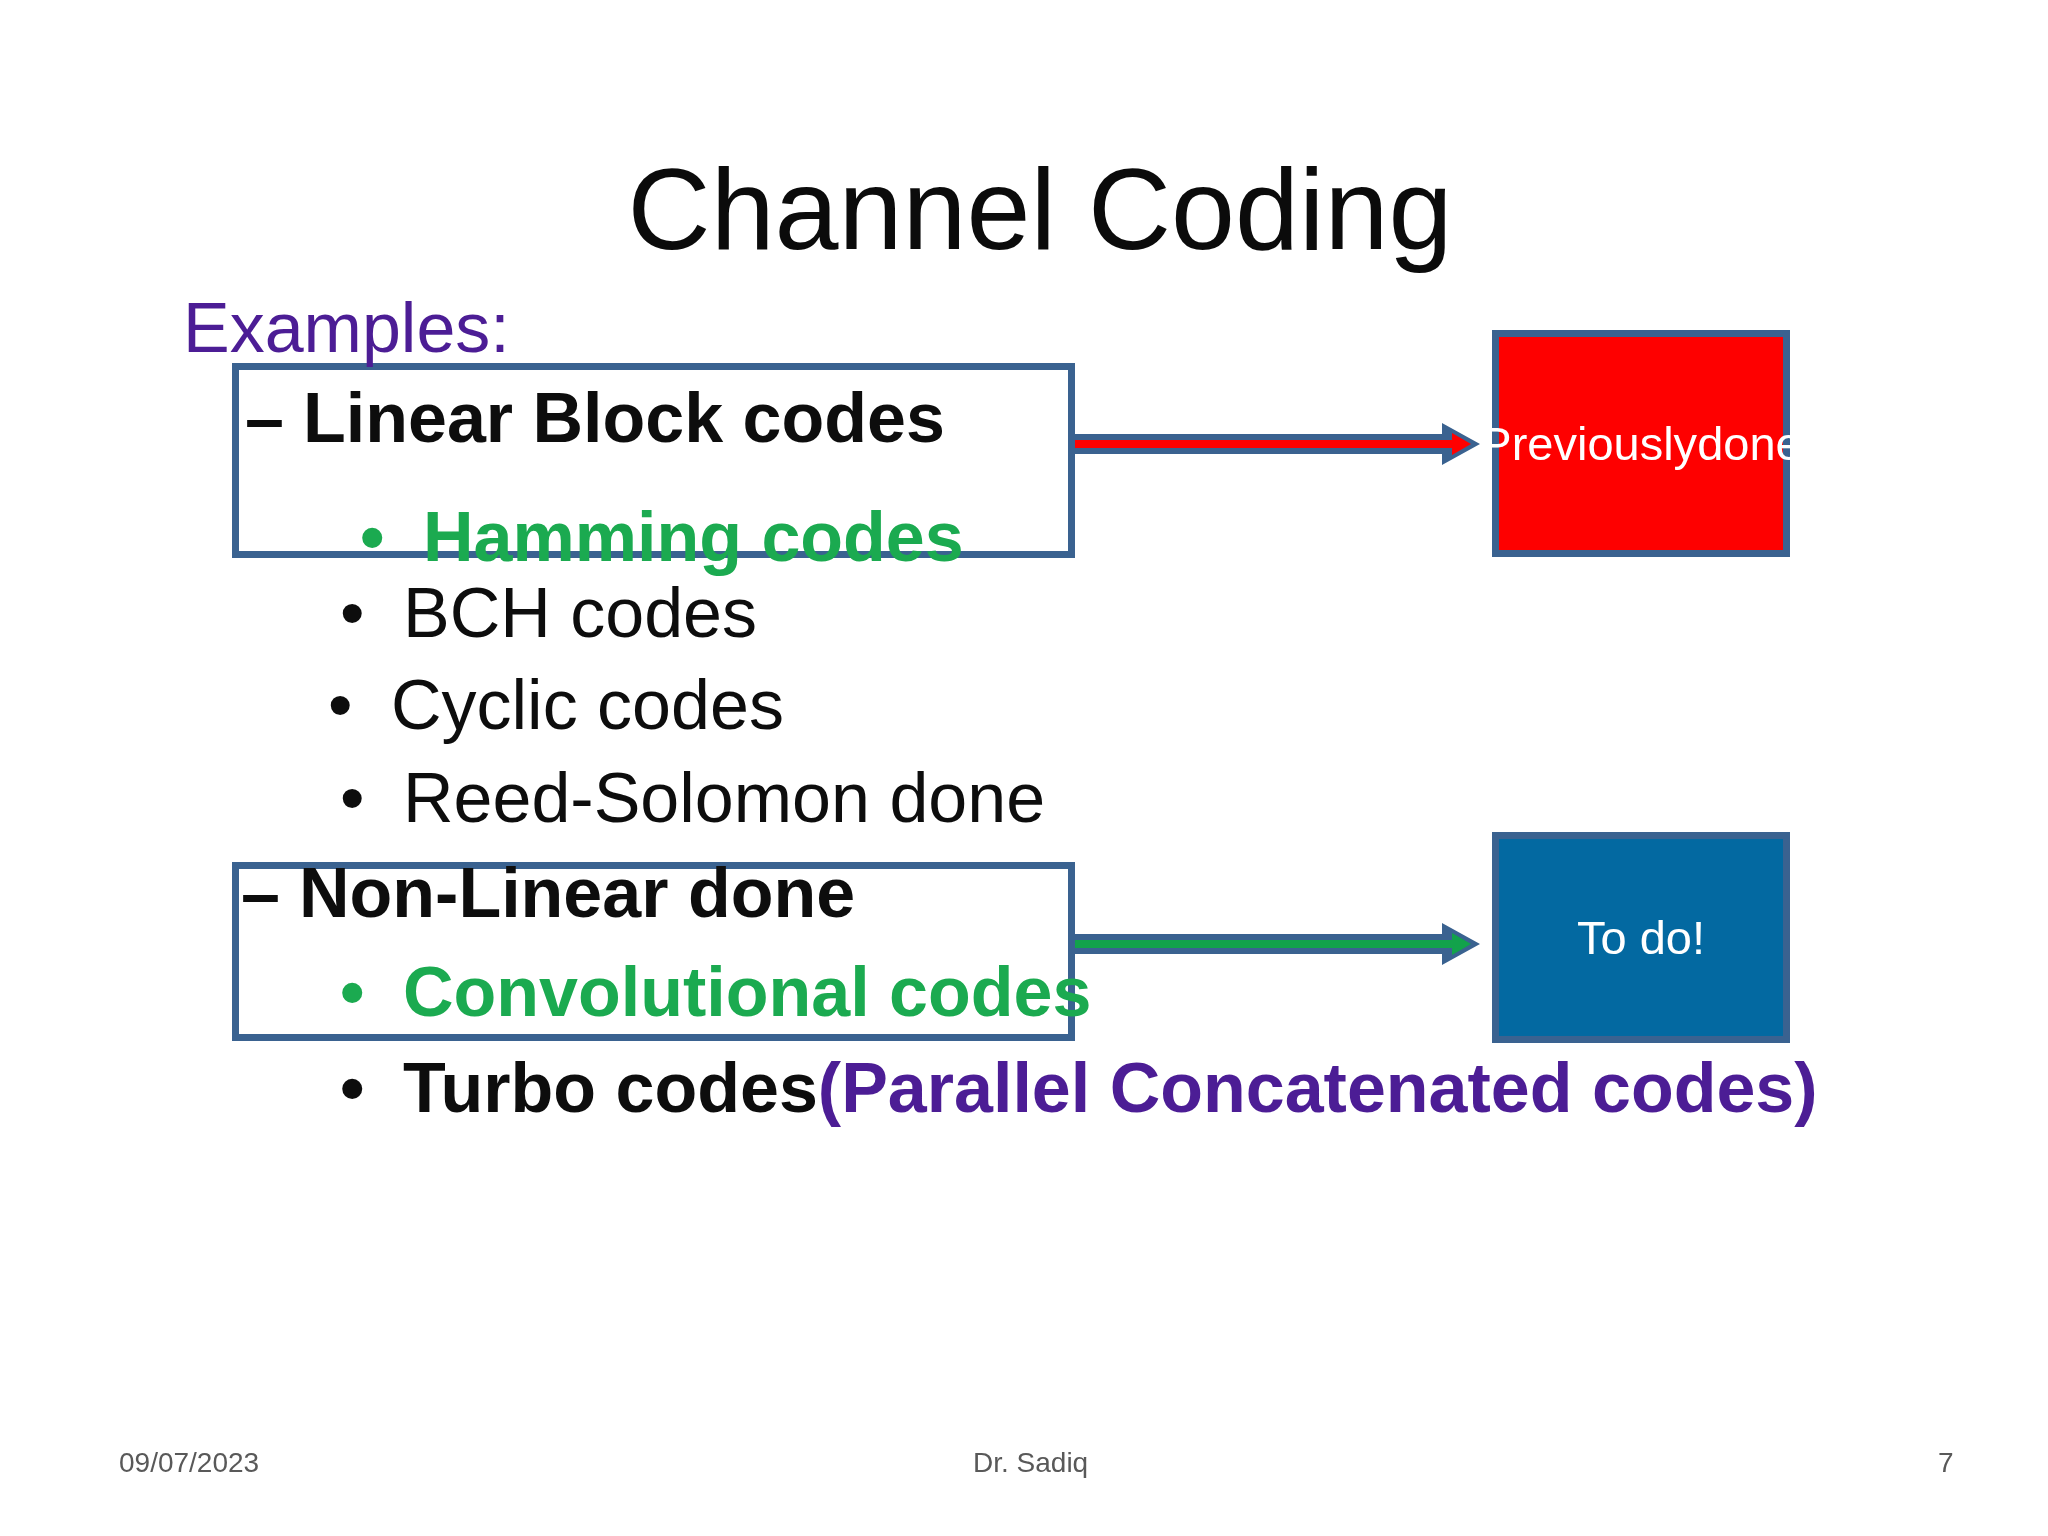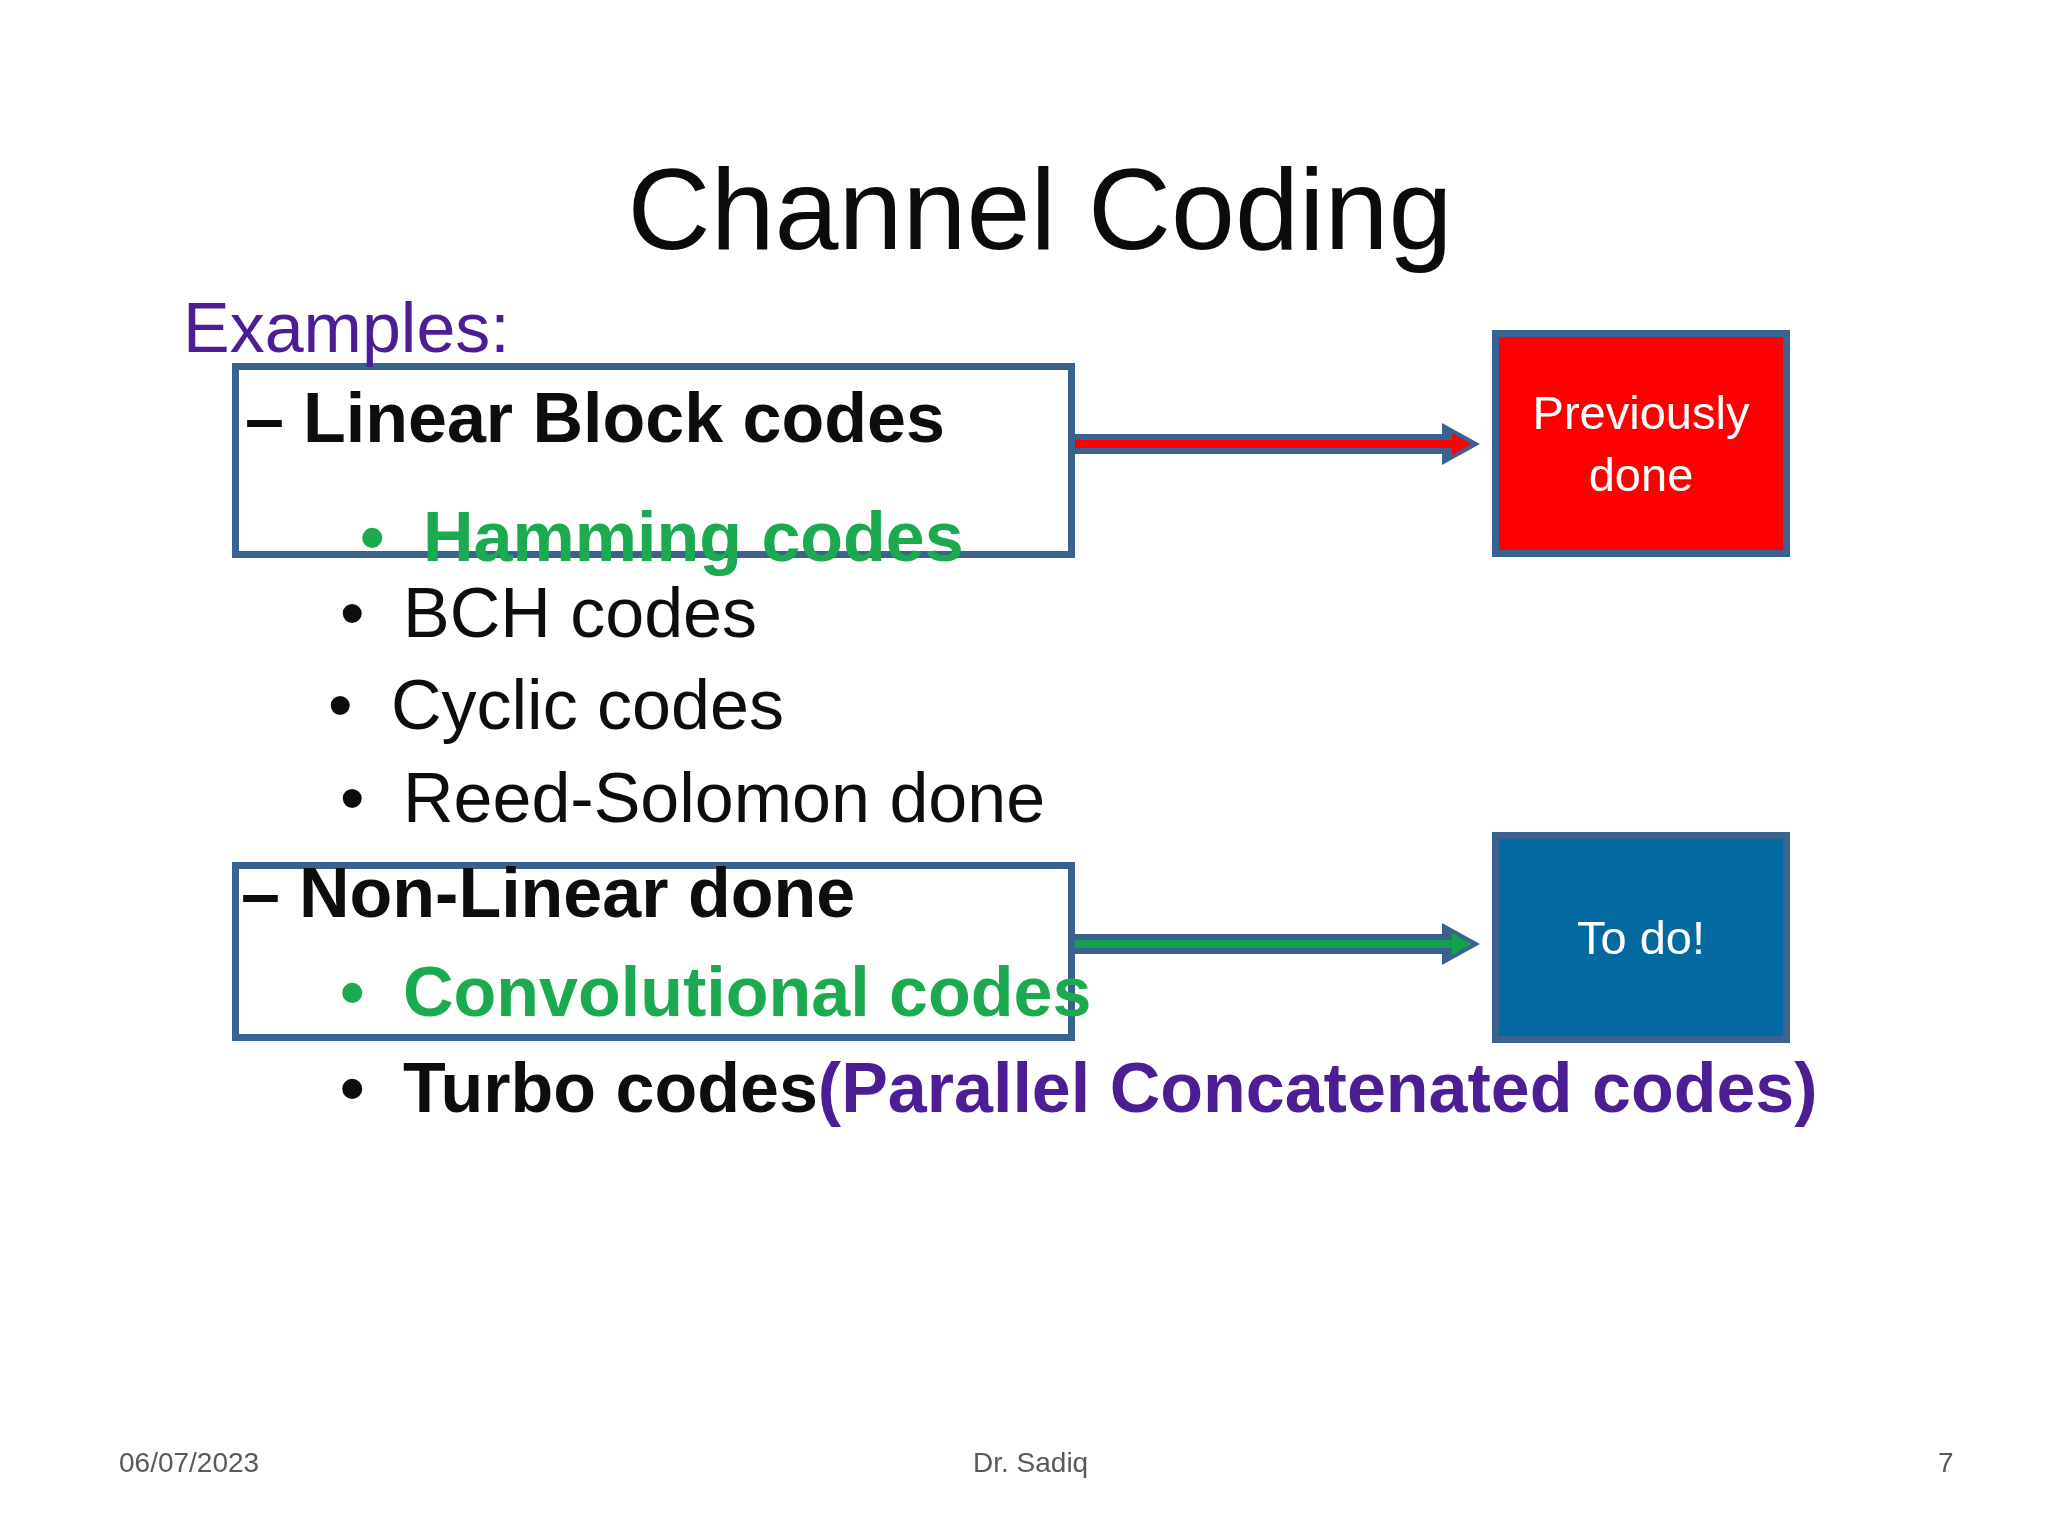--- a/index.html
+++ b/index.html
@@ -31,21 +31,21 @@
     position:absolute;
     border:7px solid #3a6290;
     box-sizing:border-box;
     background:transparent;
   }
   .callout{
     position:absolute;
     width:298px;
     border:7px solid #3a6290;
     box-sizing:border-box;
-    display:flex;flex-direction:column;
+    display:flex;flex-direction:row;
     justify-content:center;align-items:center;
     color:#ffffff;
     font-size:47px;line-height:62px;
     text-align:center;
   }
   .callout.done{left:1492px;top:330px;height:227px;background:#fe0000;}
   .callout.todo{left:1492px;top:832px;height:211px;background:#0369a1;}
   .arrow{position:absolute;}
   .footer{
     position:absolute;top:1449px;
@@ -109,17 +109,17 @@
 
   <div class="callout done">
     <div>Previously</div>
     <div>done</div>
   </div>
 
   <div class="callout todo">
     <div>To do!</div>
   </div>
 
-  <span class="footer" style="left:119px;">06/07/2023</span>
+  <span class="footer" style="left:119px;">09/07/2023</span>
   <span class="footer" style="left:973px;">Dr. Sadiq</span>
   <span class="footer" style="left:1938px;">7</span>
 
 </div>
 
 </body></html>

